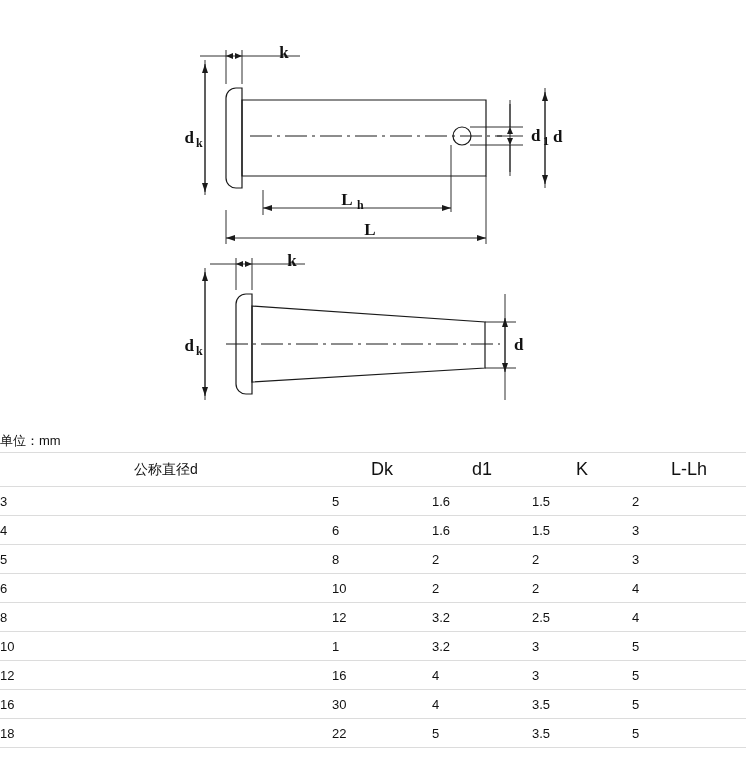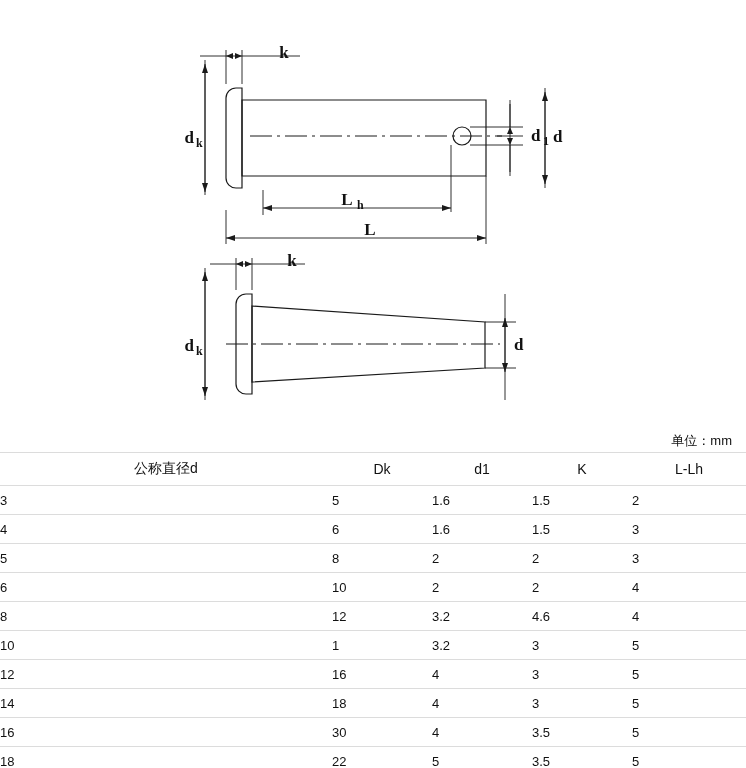--- a/index.html
+++ b/index.html
@@ -11,21 +11,20 @@
     overflow:hidden;
   }
   .drawing{
     position:relative;
     width:746px;
     height:430px;
   }
   .drawing svg{display:block;}
 
   .unit-line{
-    text-align:right;
     padding-right:14px;
     font-size:13px;
     color:#111;
     height:22px;
     line-height:22px;
   }
 
   table.spec{
     width:746px;
     border-collapse:collapse;
@@ -33,21 +32,21 @@
   }
   table.spec th, table.spec td{
     border-top:1px solid #dcdcdc;
     border-bottom:1px solid #dcdcdc;
     padding:4px 0 4px 0;
     height:20px;
     color:#111;
     font-weight:normal;
   }
   table.spec thead th{
-    font-size:14px;
+    font-size:18px;
     padding:6px 0;
   }
   table.spec thead th.first{
     font-size:14px;
   }
   table.spec col.c1{width:332px;}
   table.spec col.c2{width:100px;}
   table.spec col.c3{width:100px;}
   table.spec col.c4{width:100px;}
   table.spec col.c5{width:114px;}
@@ -220,45 +219,38 @@
         <td class="first">6</td>
         <td>10</td>
         <td>2</td>
         <td>2</td>
         <td>4</td>
       </tr>
       <tr>
         <td class="first">8</td>
         <td>12</td>
         <td>3.2</td>
-        <td>4.6</td>
+        <td>2.5</td>
         <td>4</td>
       </tr>
       <tr>
         <td class="first">10</td>
         <td>1</td>
         <td>3.2</td>
         <td>3</td>
         <td>5</td>
       </tr>
       <tr>
         <td class="first">12</td>
         <td>16</td>
         <td>4</td>
         <td>3</td>
         <td>5</td>
       </tr>
       <tr>
-        <td class="first">14</td>
-        <td>18</td>
-        <td>4</td>
-        <td>3</td>
-        <td>5</td>
-      </tr>
-      <tr>
         <td class="first">16</td>
         <td>30</td>
         <td>4</td>
         <td>3.5</td>
         <td>5</td>
       </tr>
       <tr>
         <td class="first">18</td>
         <td>22</td>
         <td>5</td>

